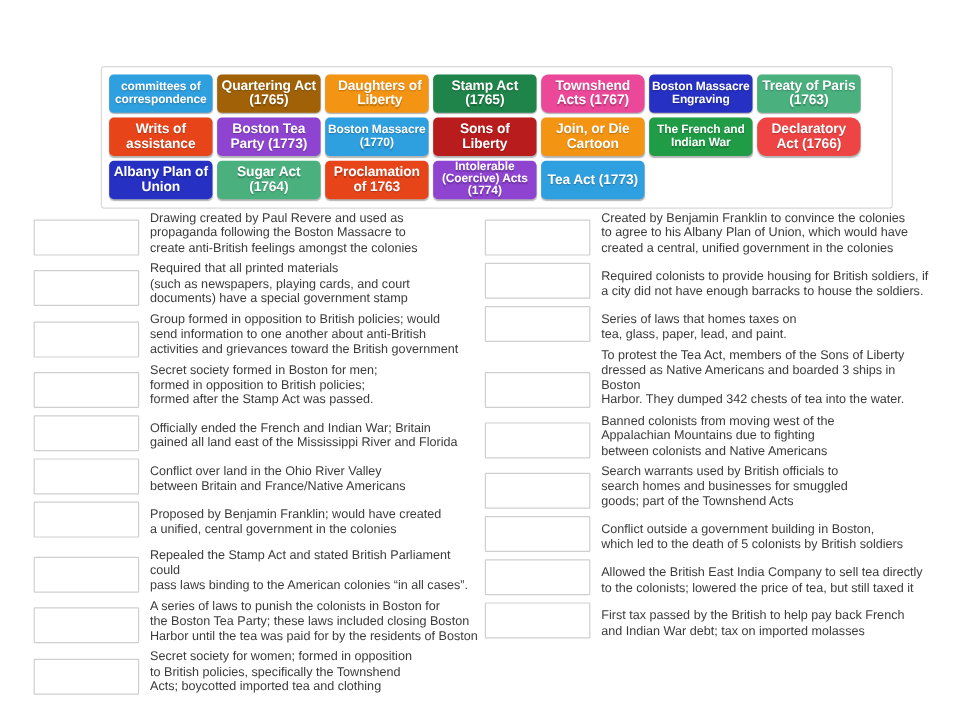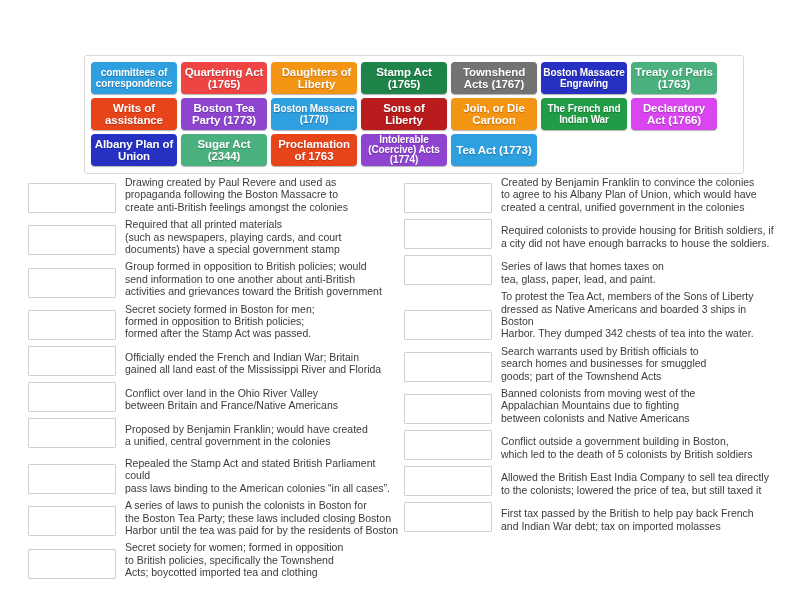--- a/index.html
+++ b/index.html
@@ -93,39 +93,39 @@
   }
   .qrow.h2 .deftext { padding-top: 4px; }
   .qrow.h3 .deftext { padding-top: 0px; }
 </style>
 </head>
 <body>
 
 <div id="tile-bank">
     <div class="tile-row">
       <div class="tile mid" style="background: rgb(46, 159, 223);">committees of correspondence</div>
-      <div class="tile" style="background: #ef4444;">Quartering Act (1765)</div>
+      <div class="tile" style="background: #a16207;">Quartering Act (1765)</div>
       <div class="tile" style="background: rgb(243, 148, 19); padding-left: 7px;">Daughters of Liberty</div>
       <div class="tile" style="background: rgb(30, 132, 73);">Stamp Act (1765)</div>
-      <div class="tile" style="background: #737373;">Townshend Acts (1767)</div>
+      <div class="tile" style="background: #ec4899; border-radius: 6px;">Townshend Acts (1767)</div>
       <div class="tile mid" style="background: rgb(38, 49, 196);">Boston Massacre Engraving</div>
       <div class="tile" style="background: rgb(73, 176, 126);">Treaty of Paris (1763)</div>
     </div>
     <div class="tile-row">
       <div class="tile" style="background: rgb(232, 68, 26);">Writs of assistance</div>
       <div class="tile" style="background: rgb(142, 68, 208);">Boston Tea Party (1773)</div>
       <div class="tile mid" style="background: rgb(46, 159, 223);">Boston Massacre (1770)</div>
       <div class="tile" style="background: #b91c1c;">Sons of Liberty</div>
       <div class="tile" style="background: rgb(243, 148, 19);">Join, or Die Cartoon</div>
       <div class="tile mid" style="background: rgb(31, 156, 69);">The French and Indian War</div>
-      <div class="tile" style="background: #d946ef;">Declaratory Act (1766)</div>
+      <div class="tile" style="background: #ef4444; border-radius: 8px;">Declaratory Act (1766)</div>
     </div>
     <div class="tile-row">
       <div class="tile" style="background: rgb(38, 49, 196);">Albany Plan of Union</div>
-      <div class="tile" style="background: rgb(73, 176, 126);">Sugar Act (2344)</div>
+      <div class="tile" style="background: rgb(73, 176, 126);">Sugar Act (1764)</div>
       <div class="tile" style="background: rgb(232, 68, 26);">Proclamation of 1763</div>
       <div class="tile small" style="background: rgb(142, 68, 208);">Intolerable (Coercive) Acts (1774)</div>
       <div class="tile" style="background: rgb(46, 159, 223);">Tea Act (1773)</div>
     </div>
   </div>
 
 <div class="col" id="col-left">
     <div class="qrow h3">
       <div class="dropbox"></div>
       <div class="deftext">Drawing created by Paul Revere and used as
@@ -202,30 +202,30 @@
 tea, glass, paper, lead, and paint.</div>
     </div>
     <div class="qrow h3">
       <div class="dropbox"></div>
       <div class="deftext">To protest the Tea Act, members of the Sons of Liberty
 dressed as Native Americans and boarded 3 ships in Boston
 Harbor. They dumped 342 chests of tea into the water.</div>
     </div>
     <div class="qrow h3">
       <div class="dropbox"></div>
+      <div class="deftext">Banned colonists from moving west of the
+Appalachian Mountains due to fighting
+between colonists and Native Americans</div>
+    </div>
+    <div class="qrow h3">
+      <div class="dropbox"></div>
       <div class="deftext">Search warrants used by British officials to
 search homes and businesses for smuggled
 goods; part of the Townshend Acts</div>
     </div>
-    <div class="qrow h3">
-      <div class="dropbox"></div>
-      <div class="deftext">Banned colonists from moving west of the
-Appalachian Mountains due to fighting
-between colonists and Native Americans</div>
-    </div>
     <div class="qrow h2">
       <div class="dropbox"></div>
       <div class="deftext">Conflict outside a government building in Boston,
 which led to the death of 5 colonists by British soldiers</div>
     </div>
     <div class="qrow h2">
       <div class="dropbox"></div>
       <div class="deftext">Allowed the British East India Company to sell tea directly
 to the colonists; lowered the price of tea, but still taxed it</div>
     </div>

